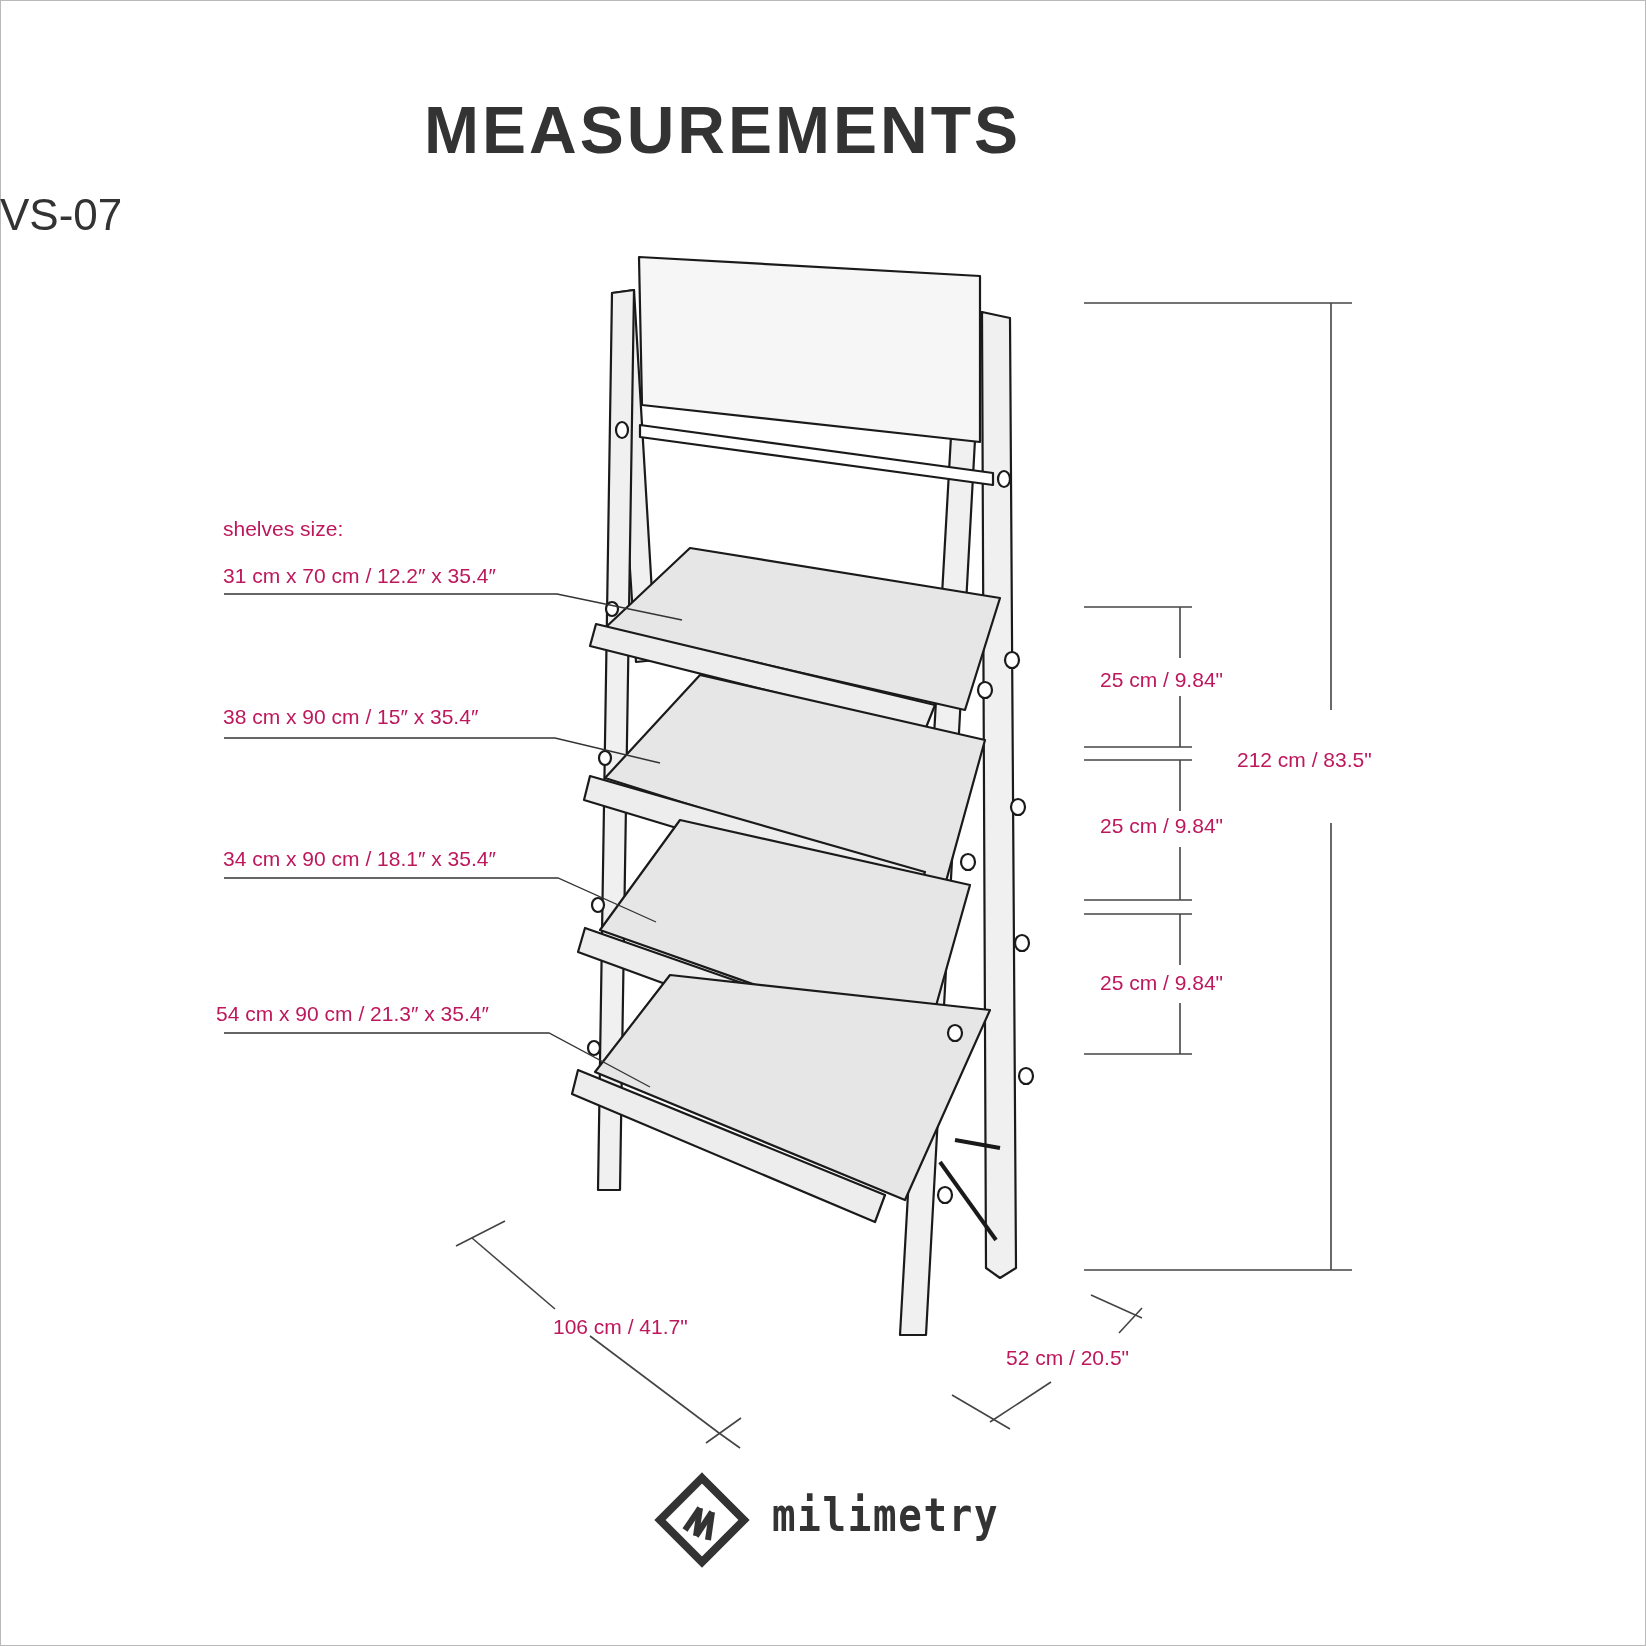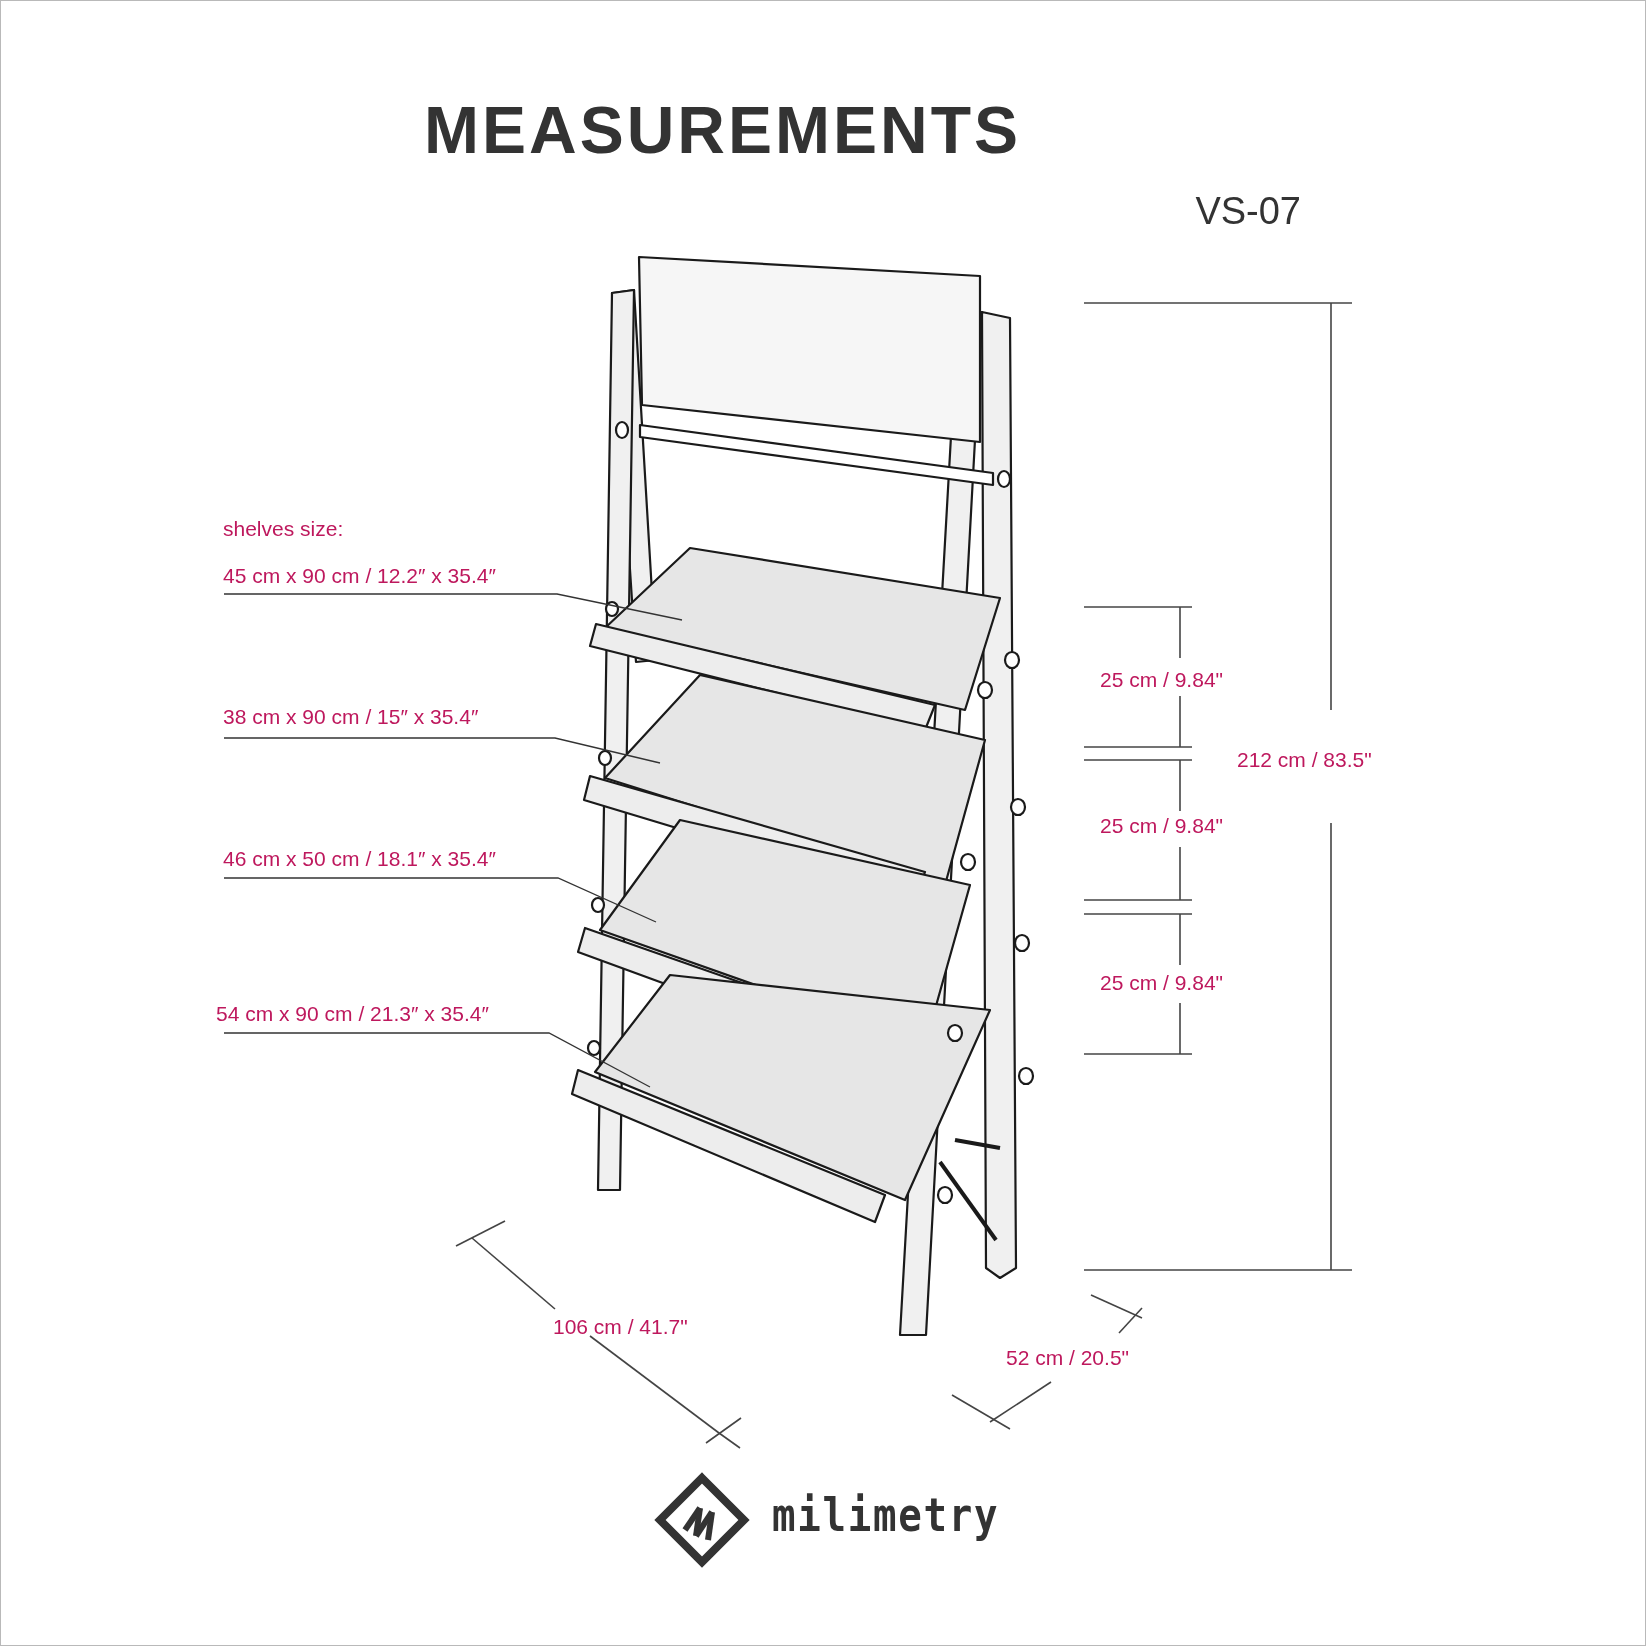--- a/index.html
+++ b/index.html
@@ -2,22 +2,22 @@
 <html><head>
 <meta charset="utf-8">
 <style>
   html, body { margin:0; padding:0; background:#ffffff; }
   body { width:1646px; height:1646px; position:relative; overflow:hidden;
          font-family:"Liberation Sans", "DejaVu Sans", sans-serif; color:#222; }
   .frame { position:absolute; left:0; top:0; width:1644px; height:1644px;
            border:1px solid #b9b9b9; box-sizing:content-box; }
   .title { position:absolute; left:0; width:1445px; top:92px; text-align:center;
            font-size:66px; font-weight:bold; letter-spacing:3px; color:#333333; }
-  .subtitle { position:absolute; left:0; width:1301px; top:190px; text-align:right;
-              font-size:38px; color:#333333; }
+  .subtitle { position:absolute; left:0; width:1301px; top:190px; text-align:left;
+              font-size:44px; color:#333333; }
   .txt { position:absolute; font-size:21px; color:#be185d; white-space:nowrap; }
   svg.drawing { position:absolute; left:0; top:0; }
   .logo-text { position:absolute; left:772px; top:1488px; font-size:46px; font-weight:bold;
                letter-spacing:2px; color:#333333; font-family:"DejaVu Sans Mono", monospace;
                transform:scaleX(0.85); transform-origin:left center; }
 </style>
 </head>
 <body>
 
 <div class="frame"></div>
@@ -116,23 +116,23 @@
     <g stroke="#333" stroke-width="6" fill="none">
       <line x1="-17" y1="10" x2="-2" y2="-12"></line>
       <line x1="-2" y1="-12" x2="-6" y2="16"></line>
       <line x1="-6" y1="16" x2="10" y2="-8"></line>
       <line x1="10" y1="-8" x2="6" y2="20"></line>
     </g>
   </g>
 </svg>
 
 <div class="txt" style="left:223px;top:517px;">shelves size:</div>
-<div class="txt" style="left:223px;top:564px;">45 cm x 90 cm / 12.2″ x 35.4″</div>
+<div class="txt" style="left:223px;top:564px;">31 cm x 70 cm / 12.2″ x 35.4″</div>
 <div class="txt" style="left:223px;top:705px;text-align:right;">38 cm x 90 cm / 15″ x 35.4″</div>
-<div class="txt" style="left:223px;top:847px;">46 cm x 50 cm / 18.1″ x 35.4″</div>
+<div class="txt" style="left:223px;top:847px;">34 cm x 90 cm / 18.1″ x 35.4″</div>
 <div class="txt" style="left:216px;top:1002px;">54 cm x 90 cm / 21.3″ x 35.4″</div>
 
 <div class="txt" style="left:1100px;top:668px;">25 cm / 9.84"</div>
 <div class="txt" style="left:1100px;top:814px;">25 cm / 9.84"</div>
 <div class="txt" style="left:1100px;top:971px;">25 cm / 9.84"</div>
 <div class="txt" style="left:1237px;top:748px;">212 cm / 83.5"</div>
 
 <div class="txt" style="left:553px;top:1315px;">106 cm / 41.7"</div>
 <div class="txt" style="left:1006px;top:1346px;">52 cm / 20.5"</div>
 

